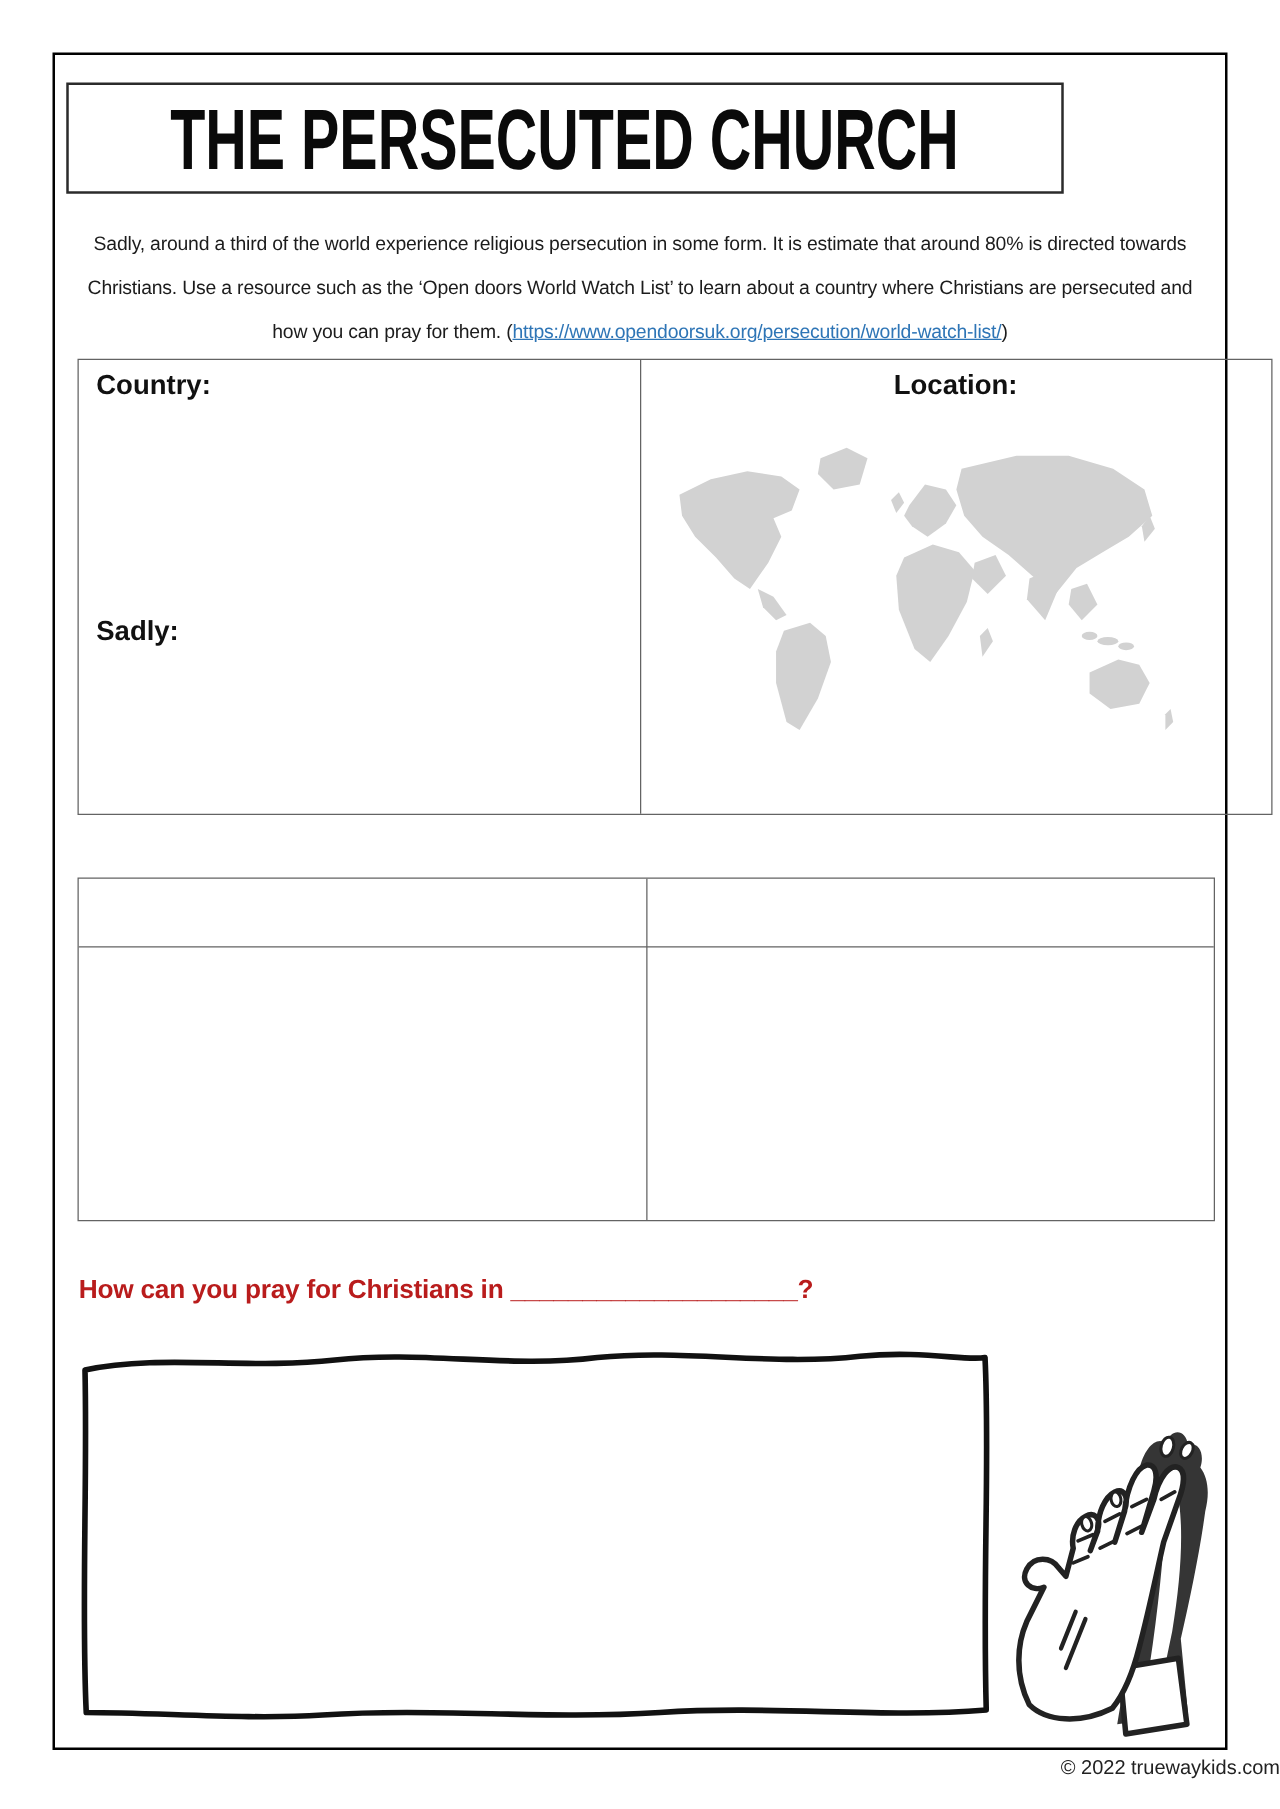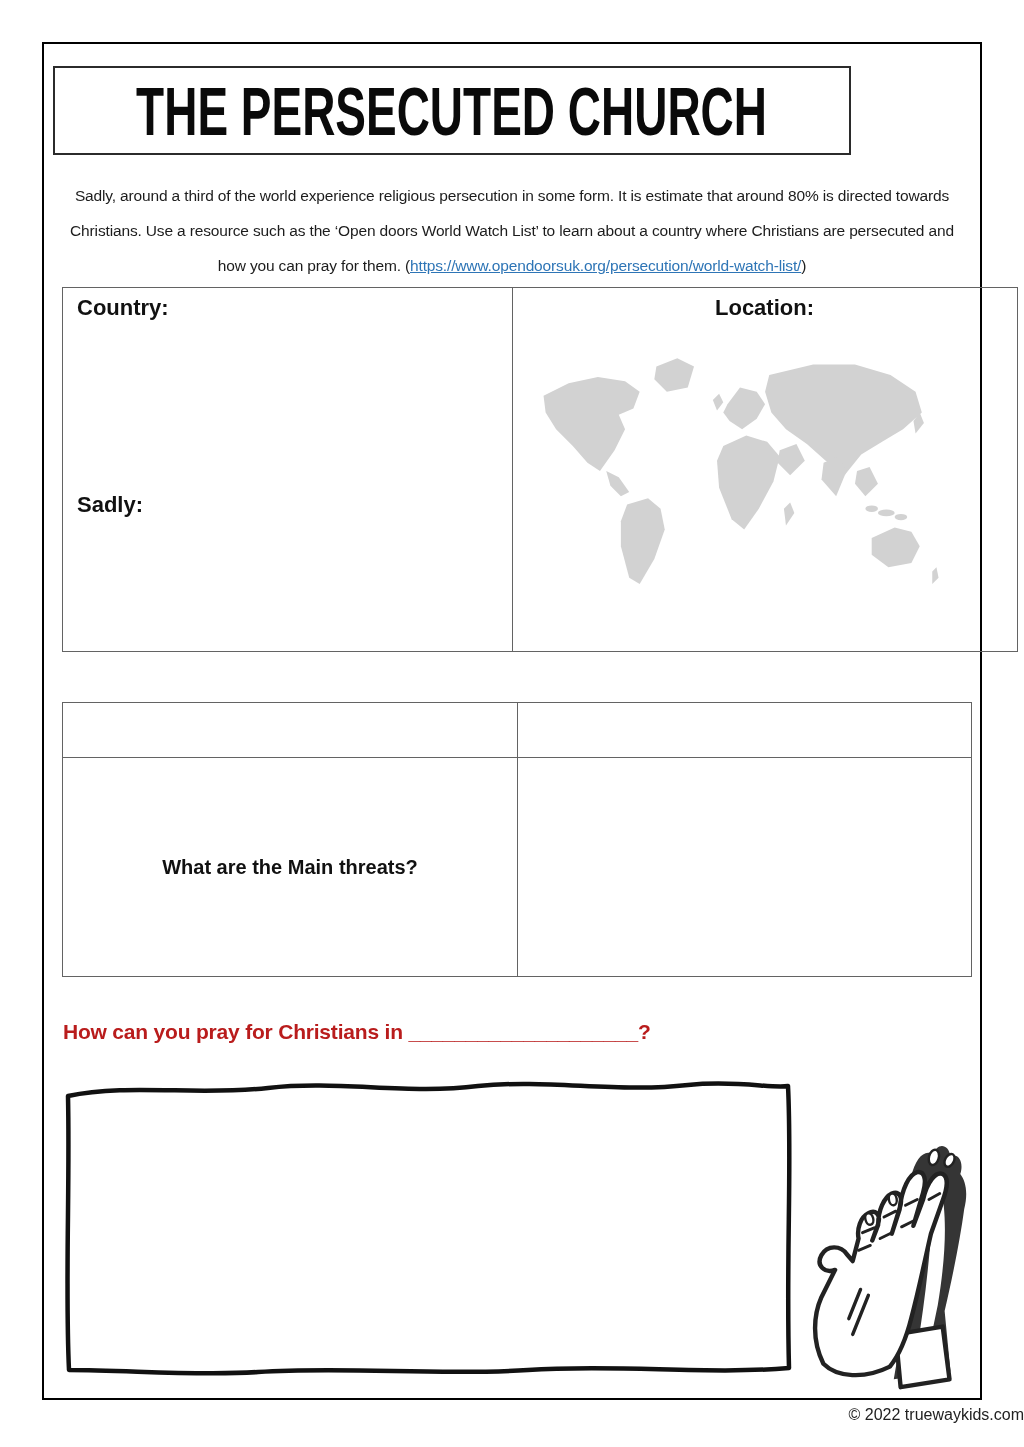--- a/index.html
+++ b/index.html
@@ -114,21 +114,20 @@
       <path d="M163,92 174,87 182,89 186,96 182,104 171,106 163,100 Z"></path>
       <path d="M192,108 194,106 195,111 192,114 Z"></path>
     </g>
   </svg>
 </div>
 
 <div class="qtable">
   <div class="vdivider"></div>
   <div class="hdivider"></div>
   <div class="acell row1"></div>
-  <div class="qcell row2">What are the Main threats?</div>
   <div class="acell row2"></div>
 </div>
 
 <div class="pray-heading">How can you pray for Christians in ____________________?</div>
 
 <svg class="sketch-box" viewBox="0 0 740 306">
   <path d="M10,20 C70,7 140,20 210,12 C280,4 350,19 420,10 C490,3 560,17 630,9 C680,4 715,13 730,10
            C734,90 728,180 731,292
            C650,299 560,288 470,294 C380,300 290,290 200,296 C140,300 70,294 11,294
            C7,210 12,110 10,20 Z" fill="none" stroke="#111" stroke-width="4.5" stroke-linejoin="round" stroke-linecap="round"></path>

